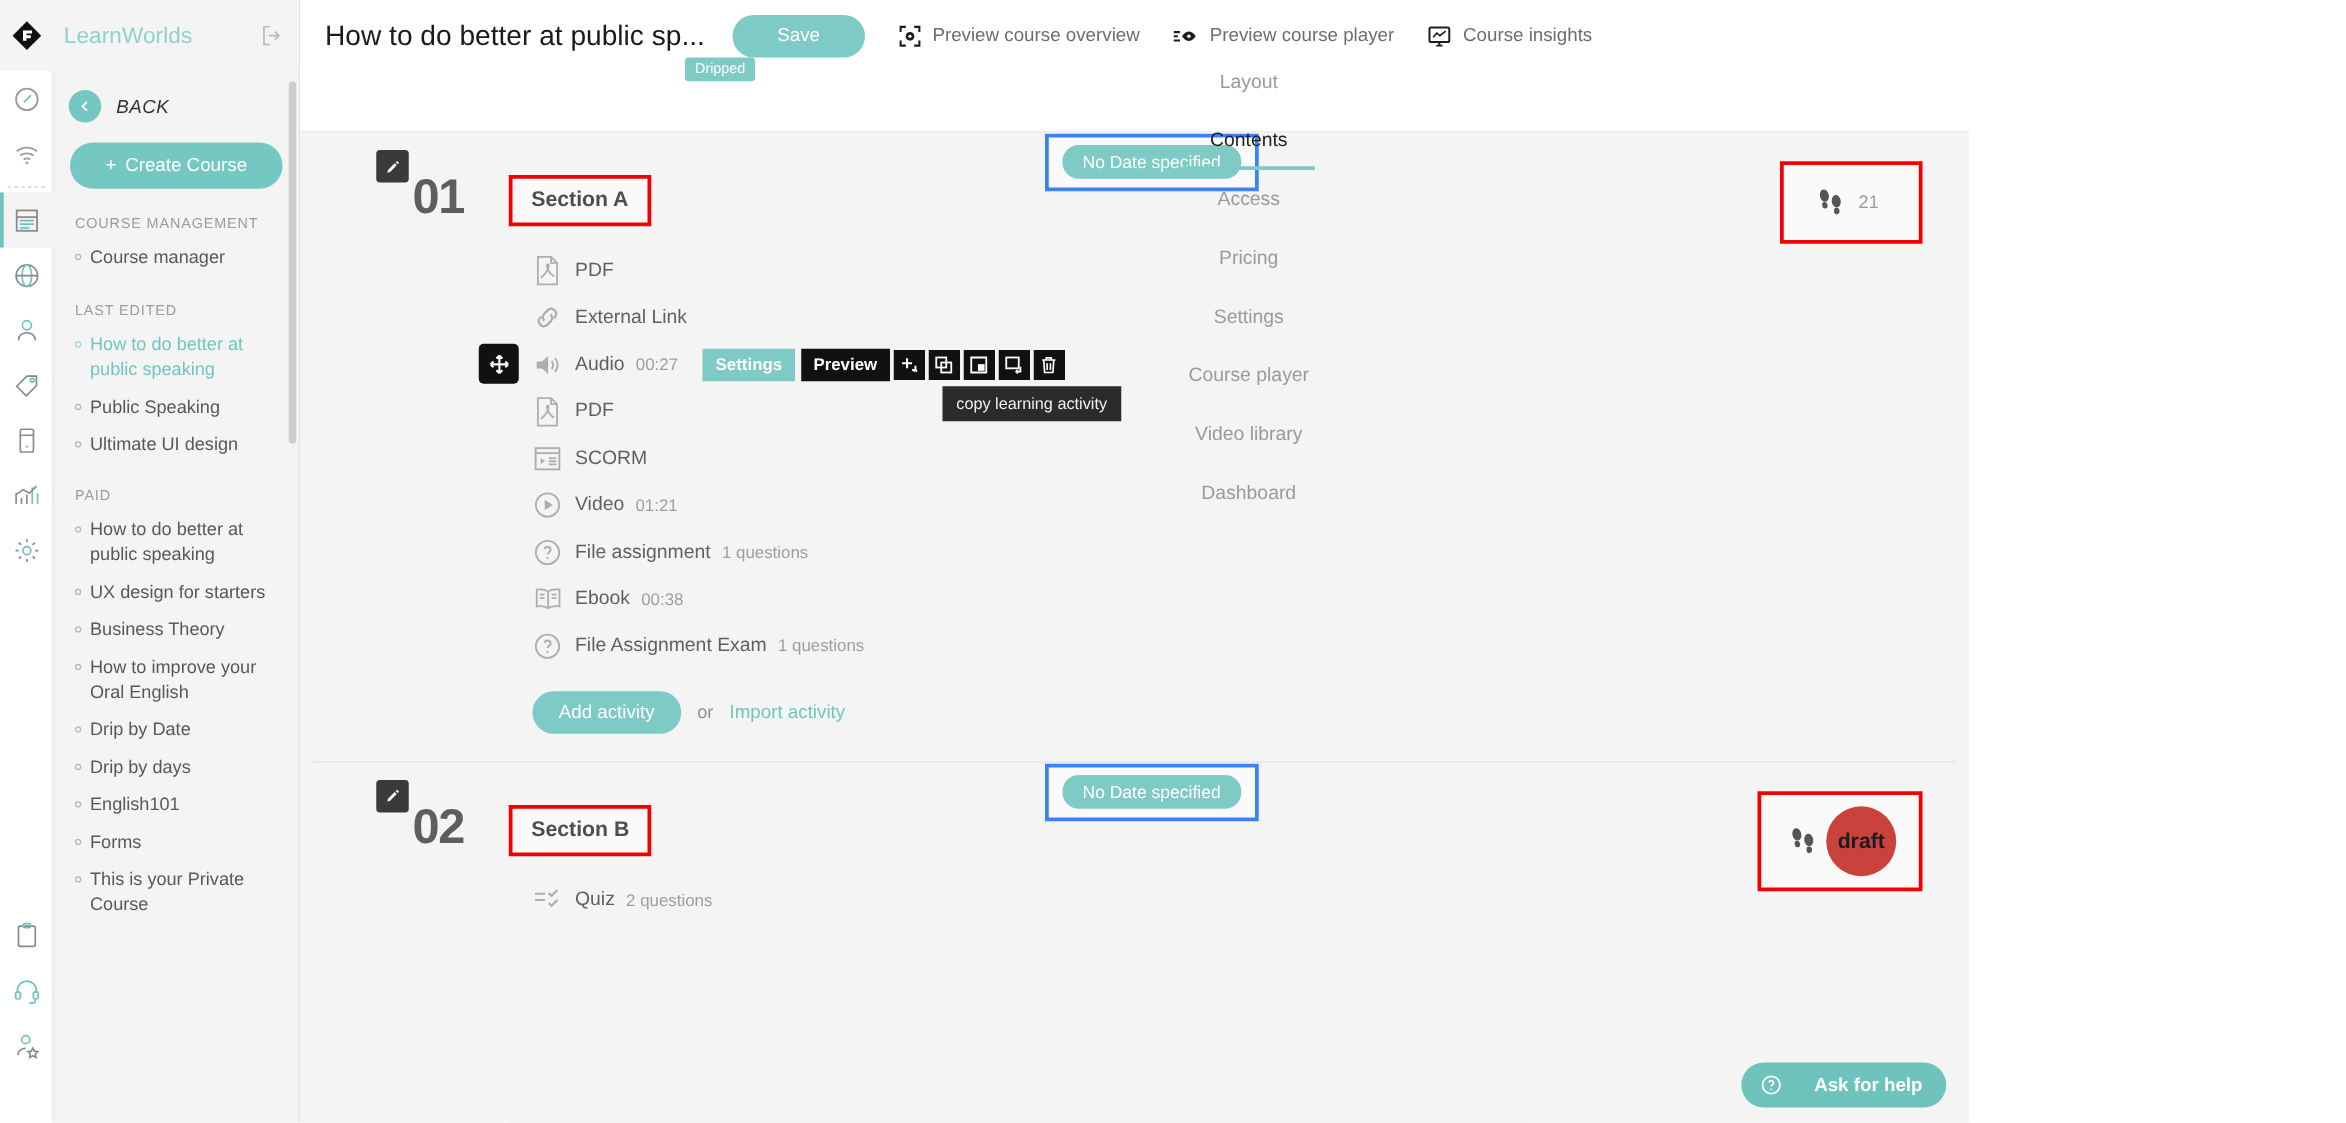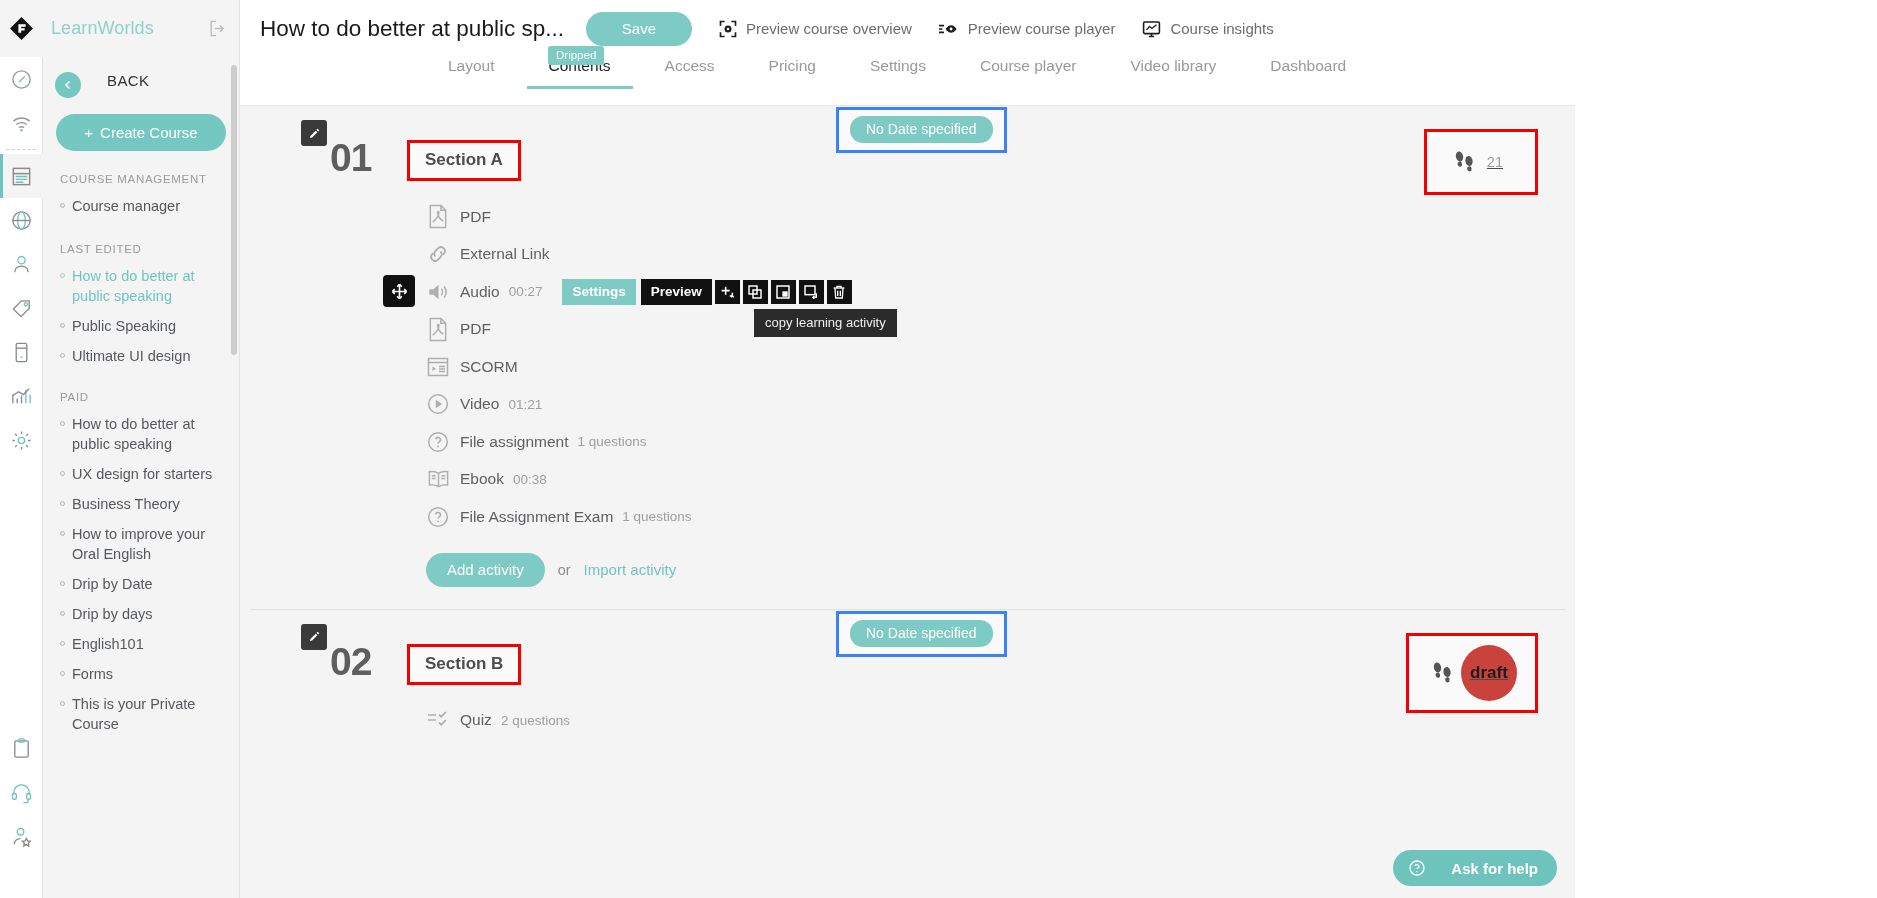--- a/index.html
+++ b/index.html
@@ -47,21 +47,21 @@
   .sb-logout { margin-left:auto; margin-right:12px; color:#b9b9b9; display:flex; }
   .sb-scroll {
     position:absolute; top:57px; left:0; right:0; bottom:0;
     overflow:hidden; padding:0 0 0 0;
   }
   .sb-track {
     position:absolute; right:2px; top:8px; width:6px; height:290px;
     background:#cdcdcd; border-radius:3px;
   }
   .sb-back {
-    display:flex; gap:26px; padding:15px 0 6px 12px; cursor:pointer;
+    display:flex; align-items:center; gap:12px; padding:15px 0 6px 12px; cursor:pointer;font-style:italic;
   }
   .sb-back-circle {
     width:26px; height:26px; border-radius:50%; background:#74c8c1;
     display:flex; align-items:center; justify-content:center; color:#fff;
   }
   .sb-back-label { font-size:15px; color:#333; letter-spacing:.4px; }
   .sb-create {
     margin:10px 13px 0 13px; height:37px; border-radius:19px; background:#74c8c1;
     color:#fff; font-size:15px; display:flex; align-items:center; justify-content:center;
     gap:7px; cursor:pointer;
@@ -95,21 +95,21 @@
   .hdr-link {
     display:flex; align-items:center; gap:8px; margin-left:26px; cursor:pointer;
     color:#6d6d6d; font-size:15px; white-space:nowrap;
   }
 
   
   .tabsbar {
     position:absolute; left:240px; top:57px; right:0; height:49px;
     background:#fff; border-bottom:1px solid #e6e6e6; z-index:9;
   }
-  .tabs { display:flex; align-items:flex-start; height:49px; padding-left:183px; gap:4px; }
+  .tabs { display:flex; align-items:center; height:49px; padding-left:183px; gap:16px;flex-direction:column; }
   .tab {
     font-size:15.5px; color:#9a9a9a; padding:0 25px 13px 25px; cursor:pointer;
     position:relative; white-space:nowrap;
   }
   .tab.active { color:#222; }
   .tab.active:after {
     content:""; position:absolute; left:3px; right:3px; bottom:-1px; height:3px; background:#7ecac4;
   }
   .dripped-badge {
     position:absolute; left:548px; top:46px; background:#7ecac4; color:#fff;
@@ -145,21 +145,21 @@
     padding:6px 11px 7px 11px; background:#fafafa;
   }
   .date-pill {
     background:#7ecac4; color:#fff; font-size:14px; border-radius:13px;
     padding:5px 16px 6px 16px; cursor:pointer; white-space:nowrap;
   }
 
   .steps-box {
     position:absolute; right:37px; top:23px; border:3px solid #f40000;
     background:#fafafa; padding:17px 32px 17px 26px; display:flex;
-    align-items:center; gap:10px;text-decoration:underline;
+    align-items:center; gap:10px;
   }
   .steps-count { font-size:14.5px; color:#9b9b9b; }
   .draft-badge {
     width:56px; height:56px; border-radius:50%; background:#c9423b; color:#1c1c1c;
     font-size:17px; font-weight:bold; display:flex; align-items:center;
     justify-content:center; margin-left:-4px;
   }
 
   
   .acts { padding-left:186px; }

